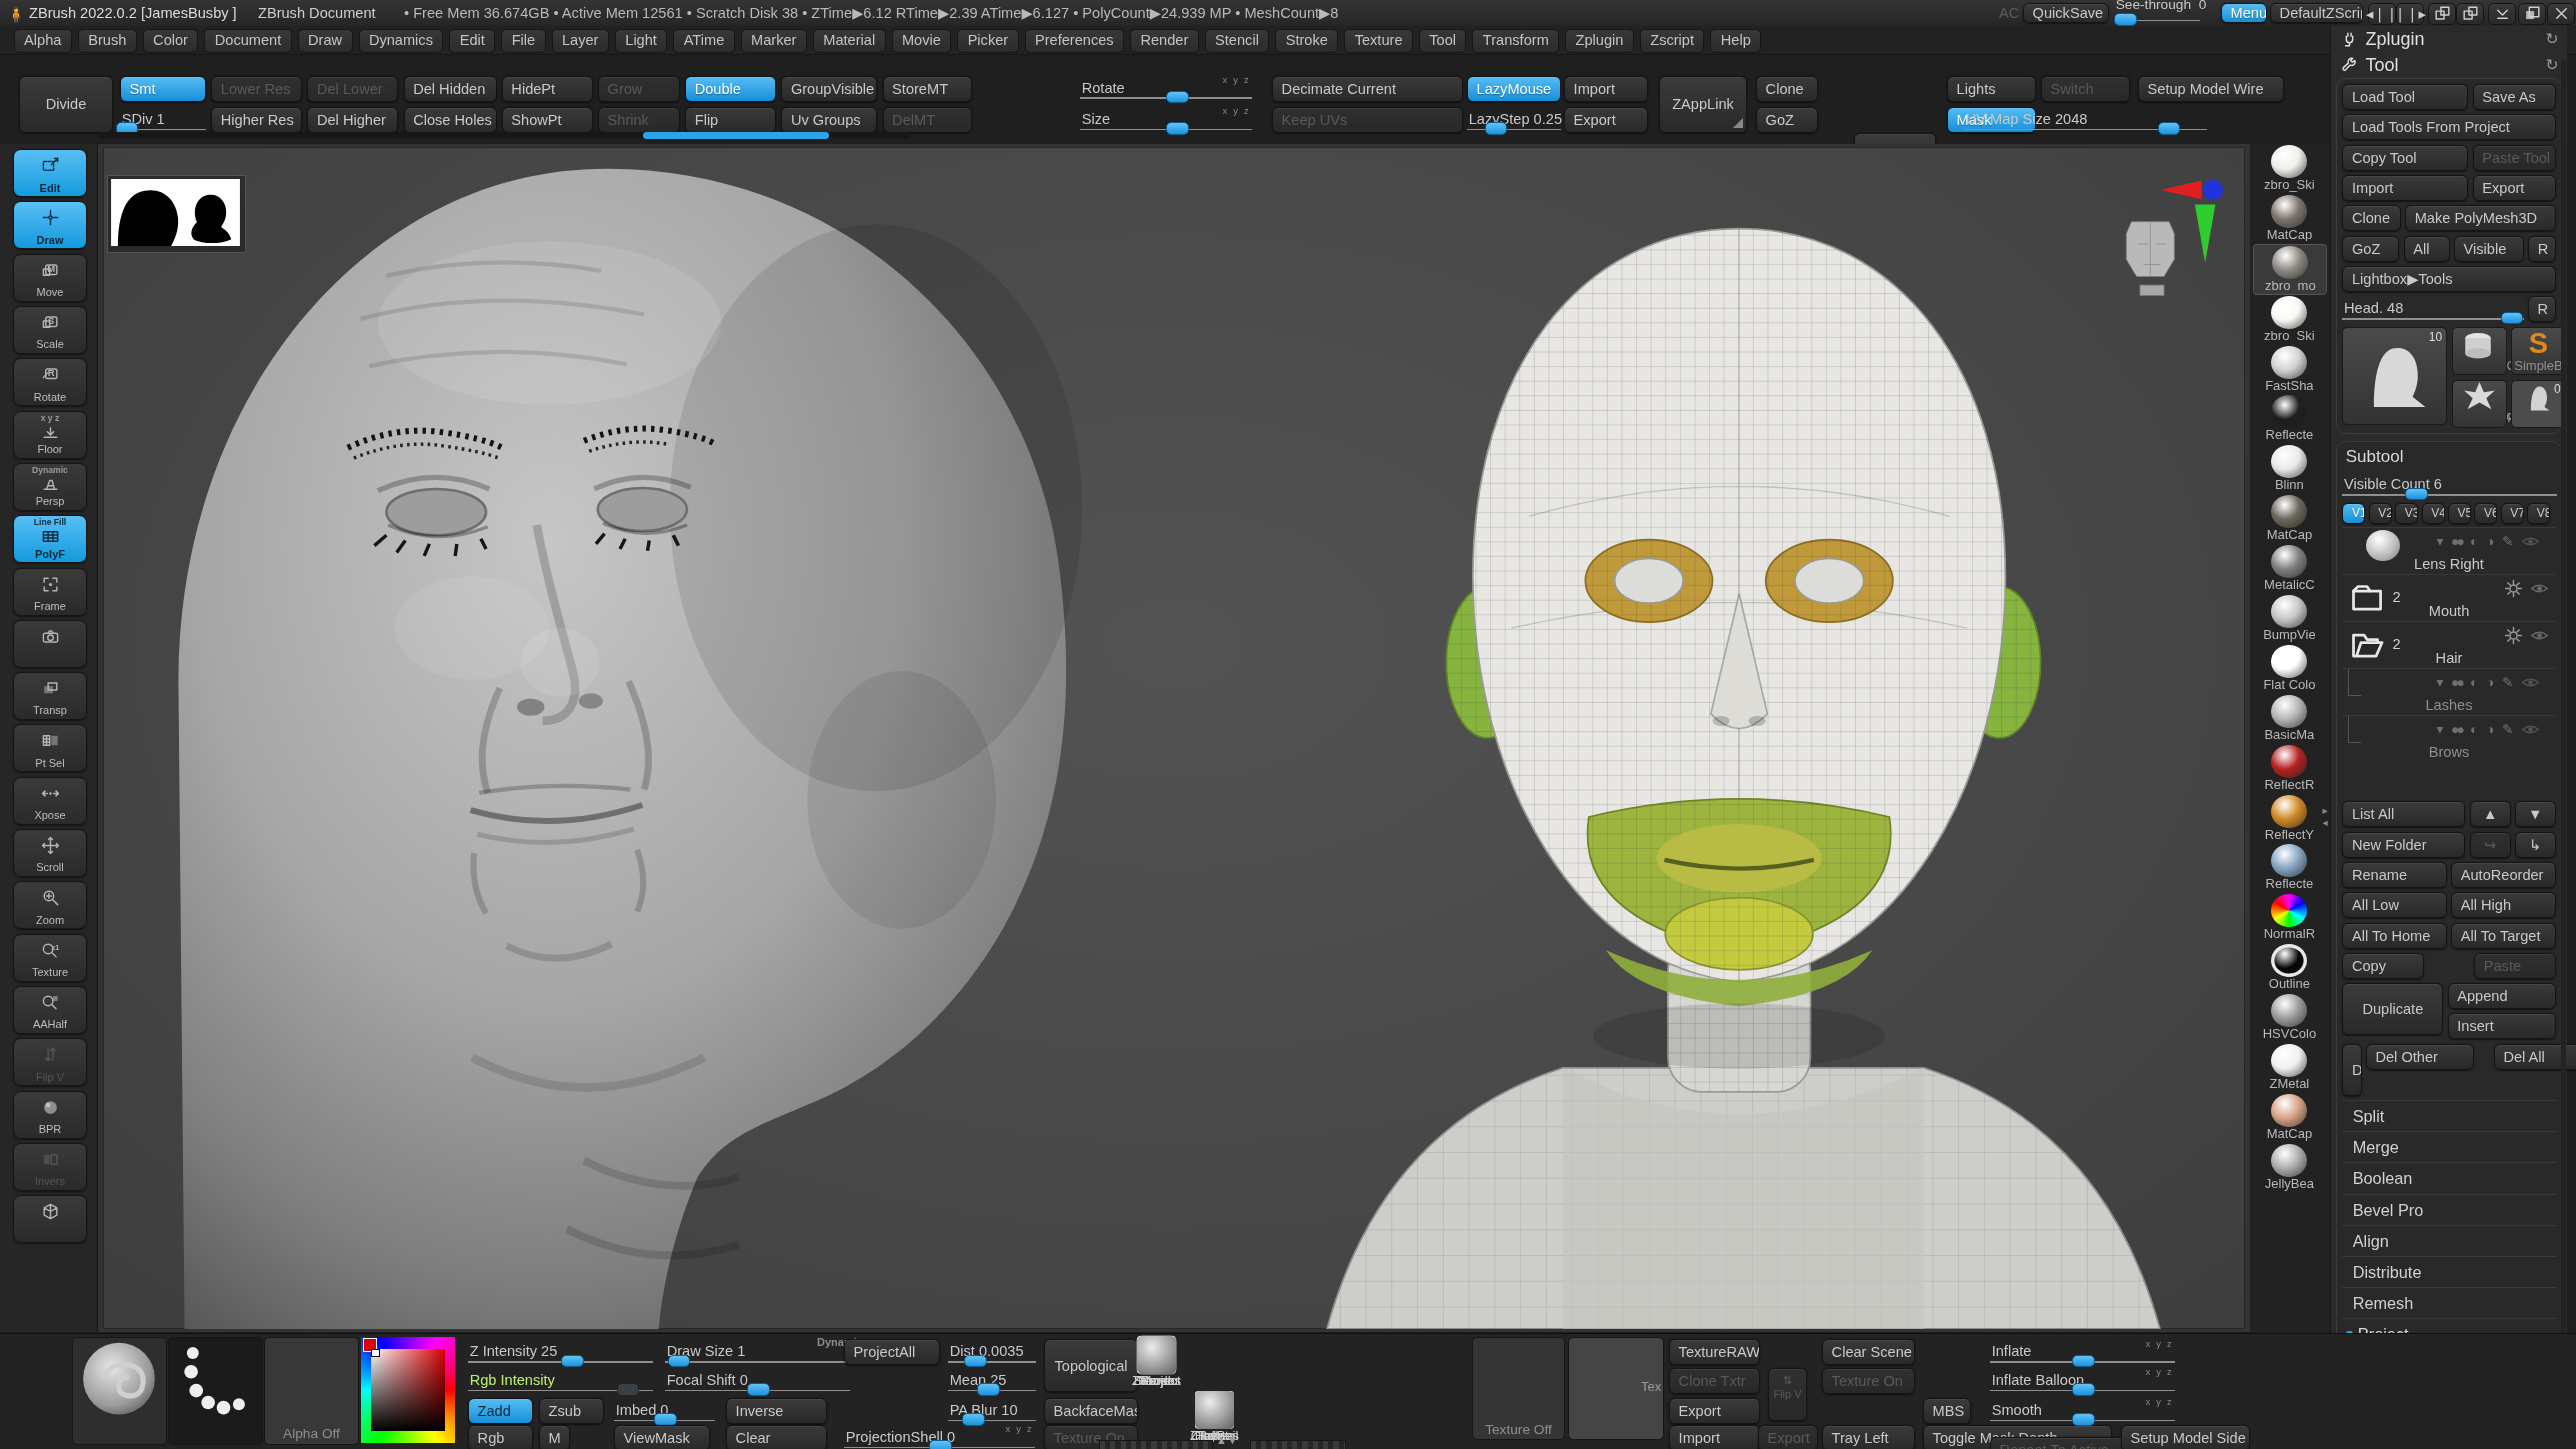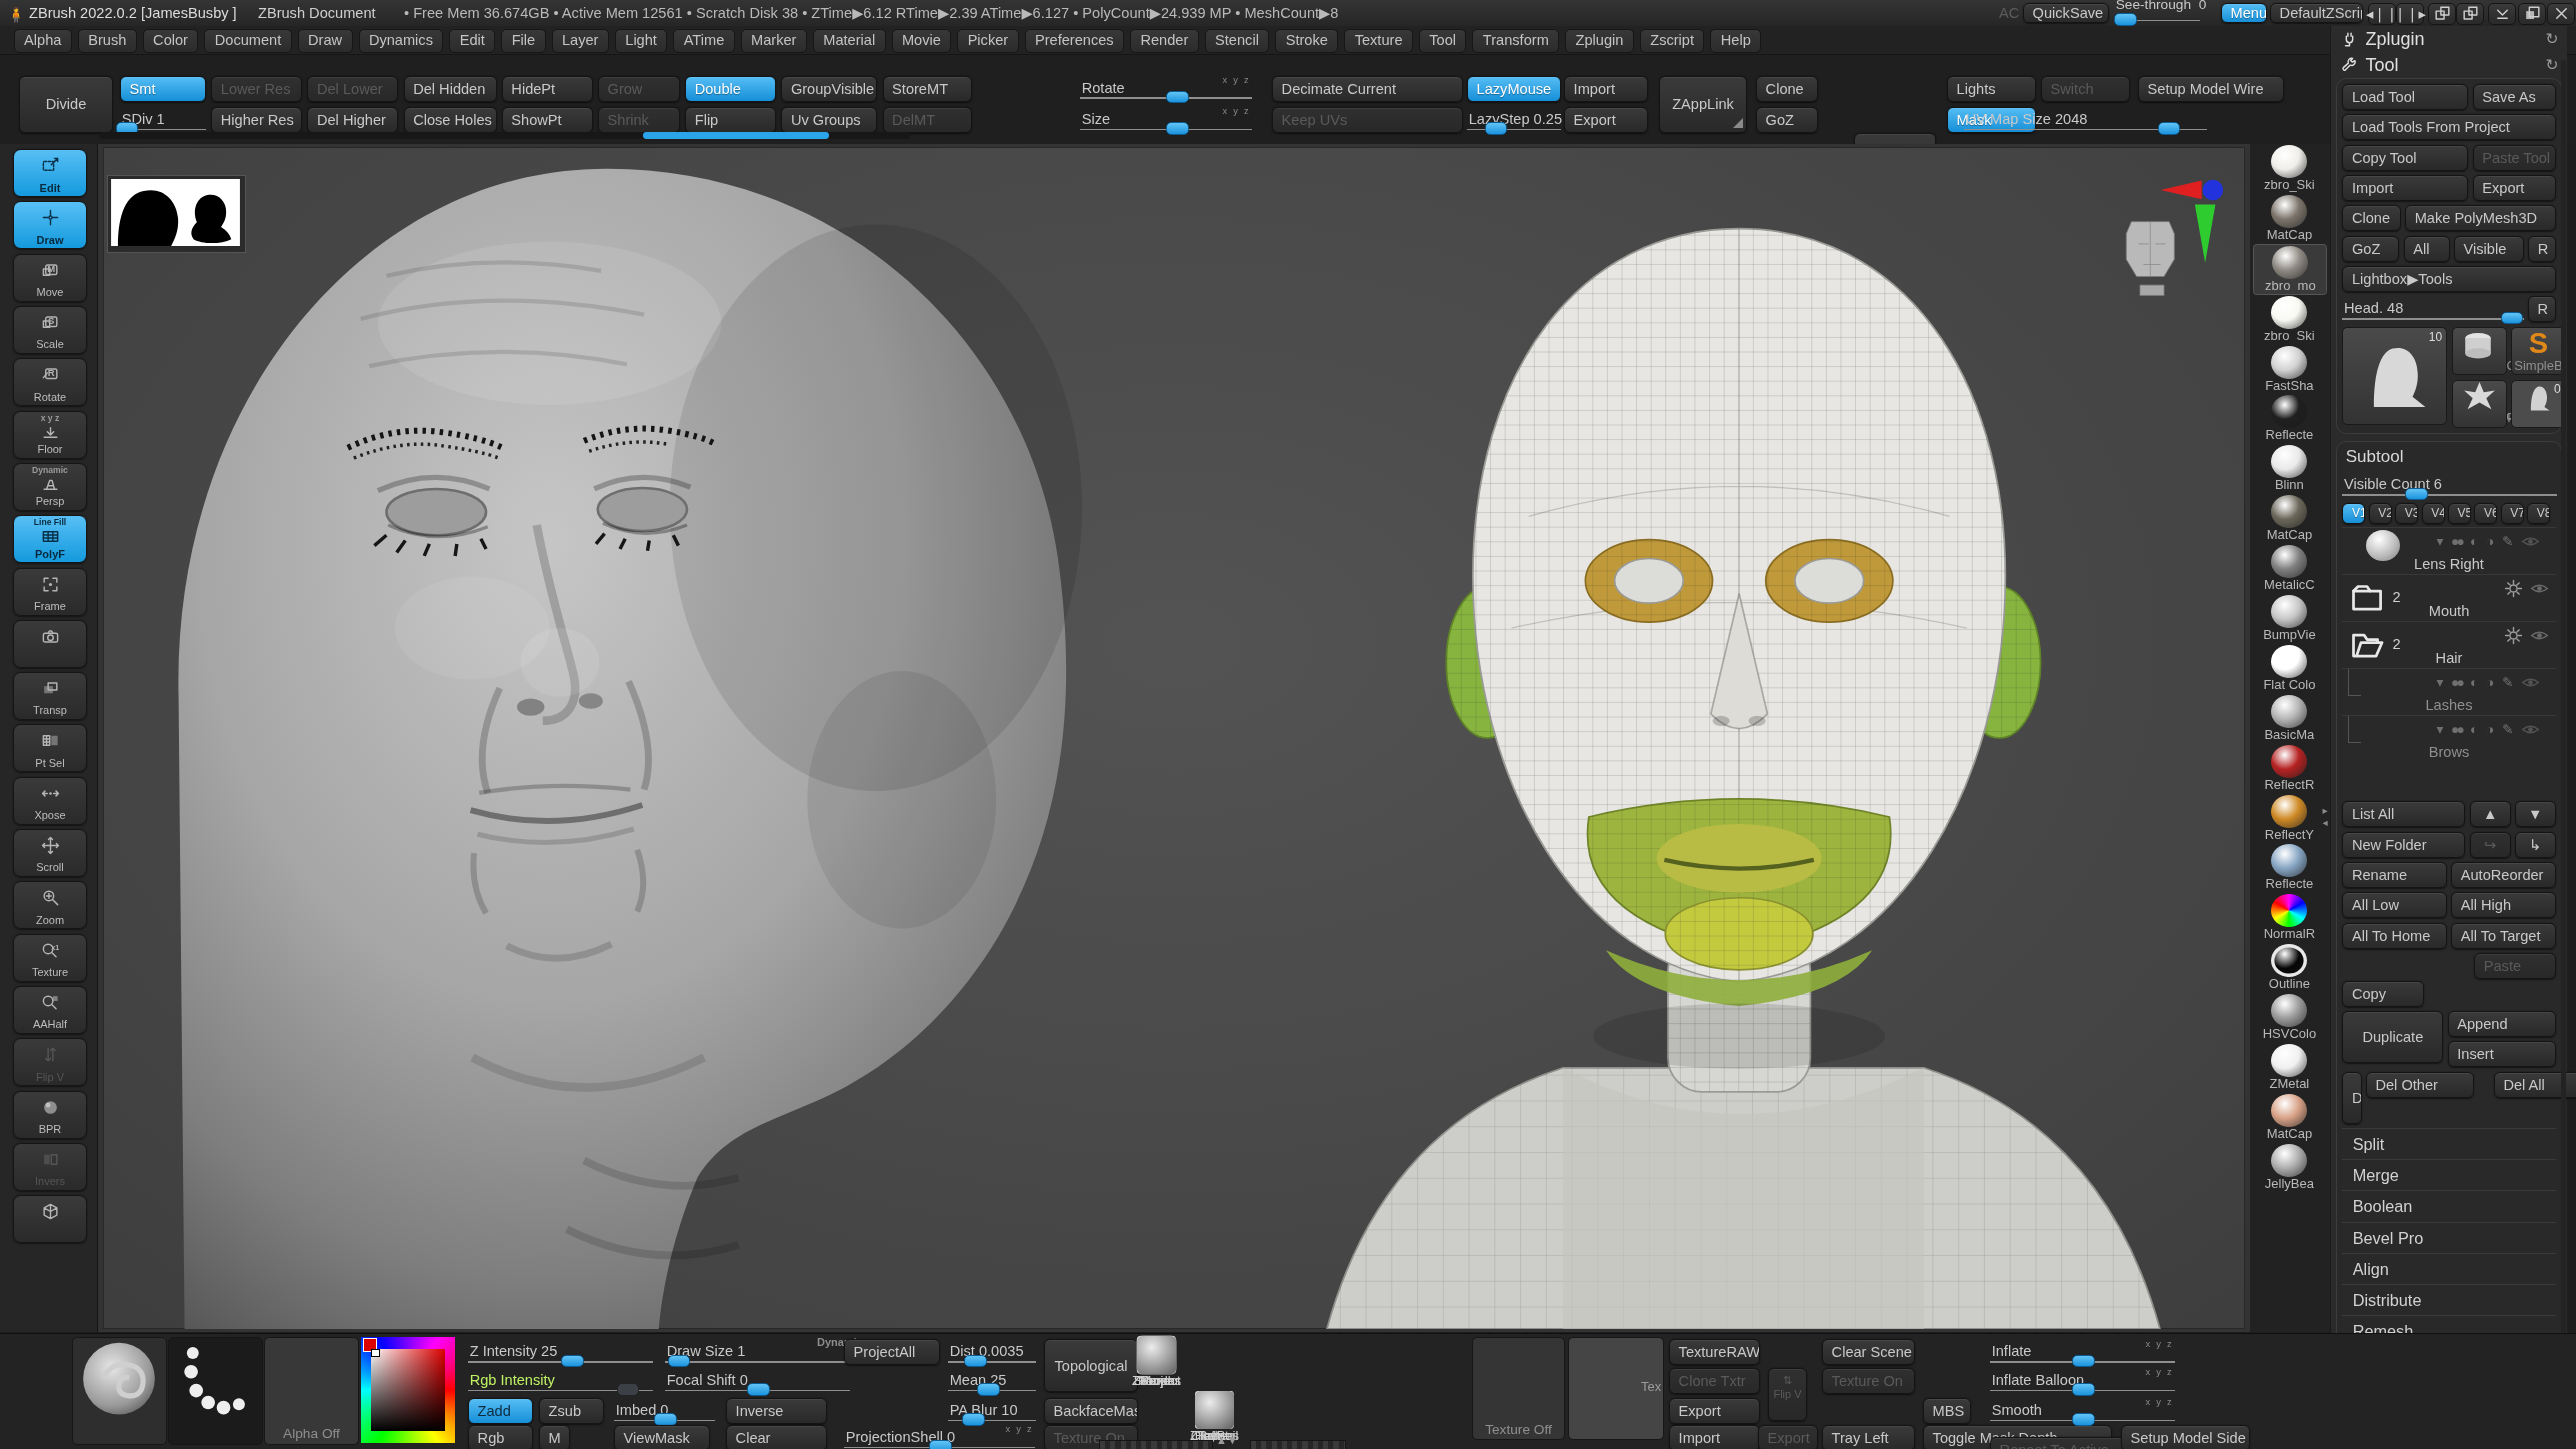--- a/index.html
+++ b/index.html
@@ -916,21 +916,21 @@
           </div>
           <div class="prow">
             <div class="btn  " style="width: 108px;">All Low</div>
             <div class="btn  " style="width: 108px;">All High</div>
           </div>
           <div class="prow">
             <div class="btn  " style="width: 108px;">All To Home</div>
             <div class="btn  " style="width: 108px;">All To Target</div>
           </div>
           <div class="prow">
-            <div class="btn  " style="width: 108px; margin-top: 28px;">Copy</div>
+            <div class="btn  " style="width: 108px;">Copy</div>
             <div class="btn disabled " style="width: 108px; margin-left: 46px;">Paste</div>
           </div>
         </div>
       <div class="prow">
         <div class="btn bigbtn" style="width:108px">Duplicate</div>
         <div style="display:flex;flex-direction:column;gap:4.3px">
           <div class="btn" style="width:108px">Append</div>
           <div class="btn" style="width:108px">Insert</div>
         </div>
       </div>

